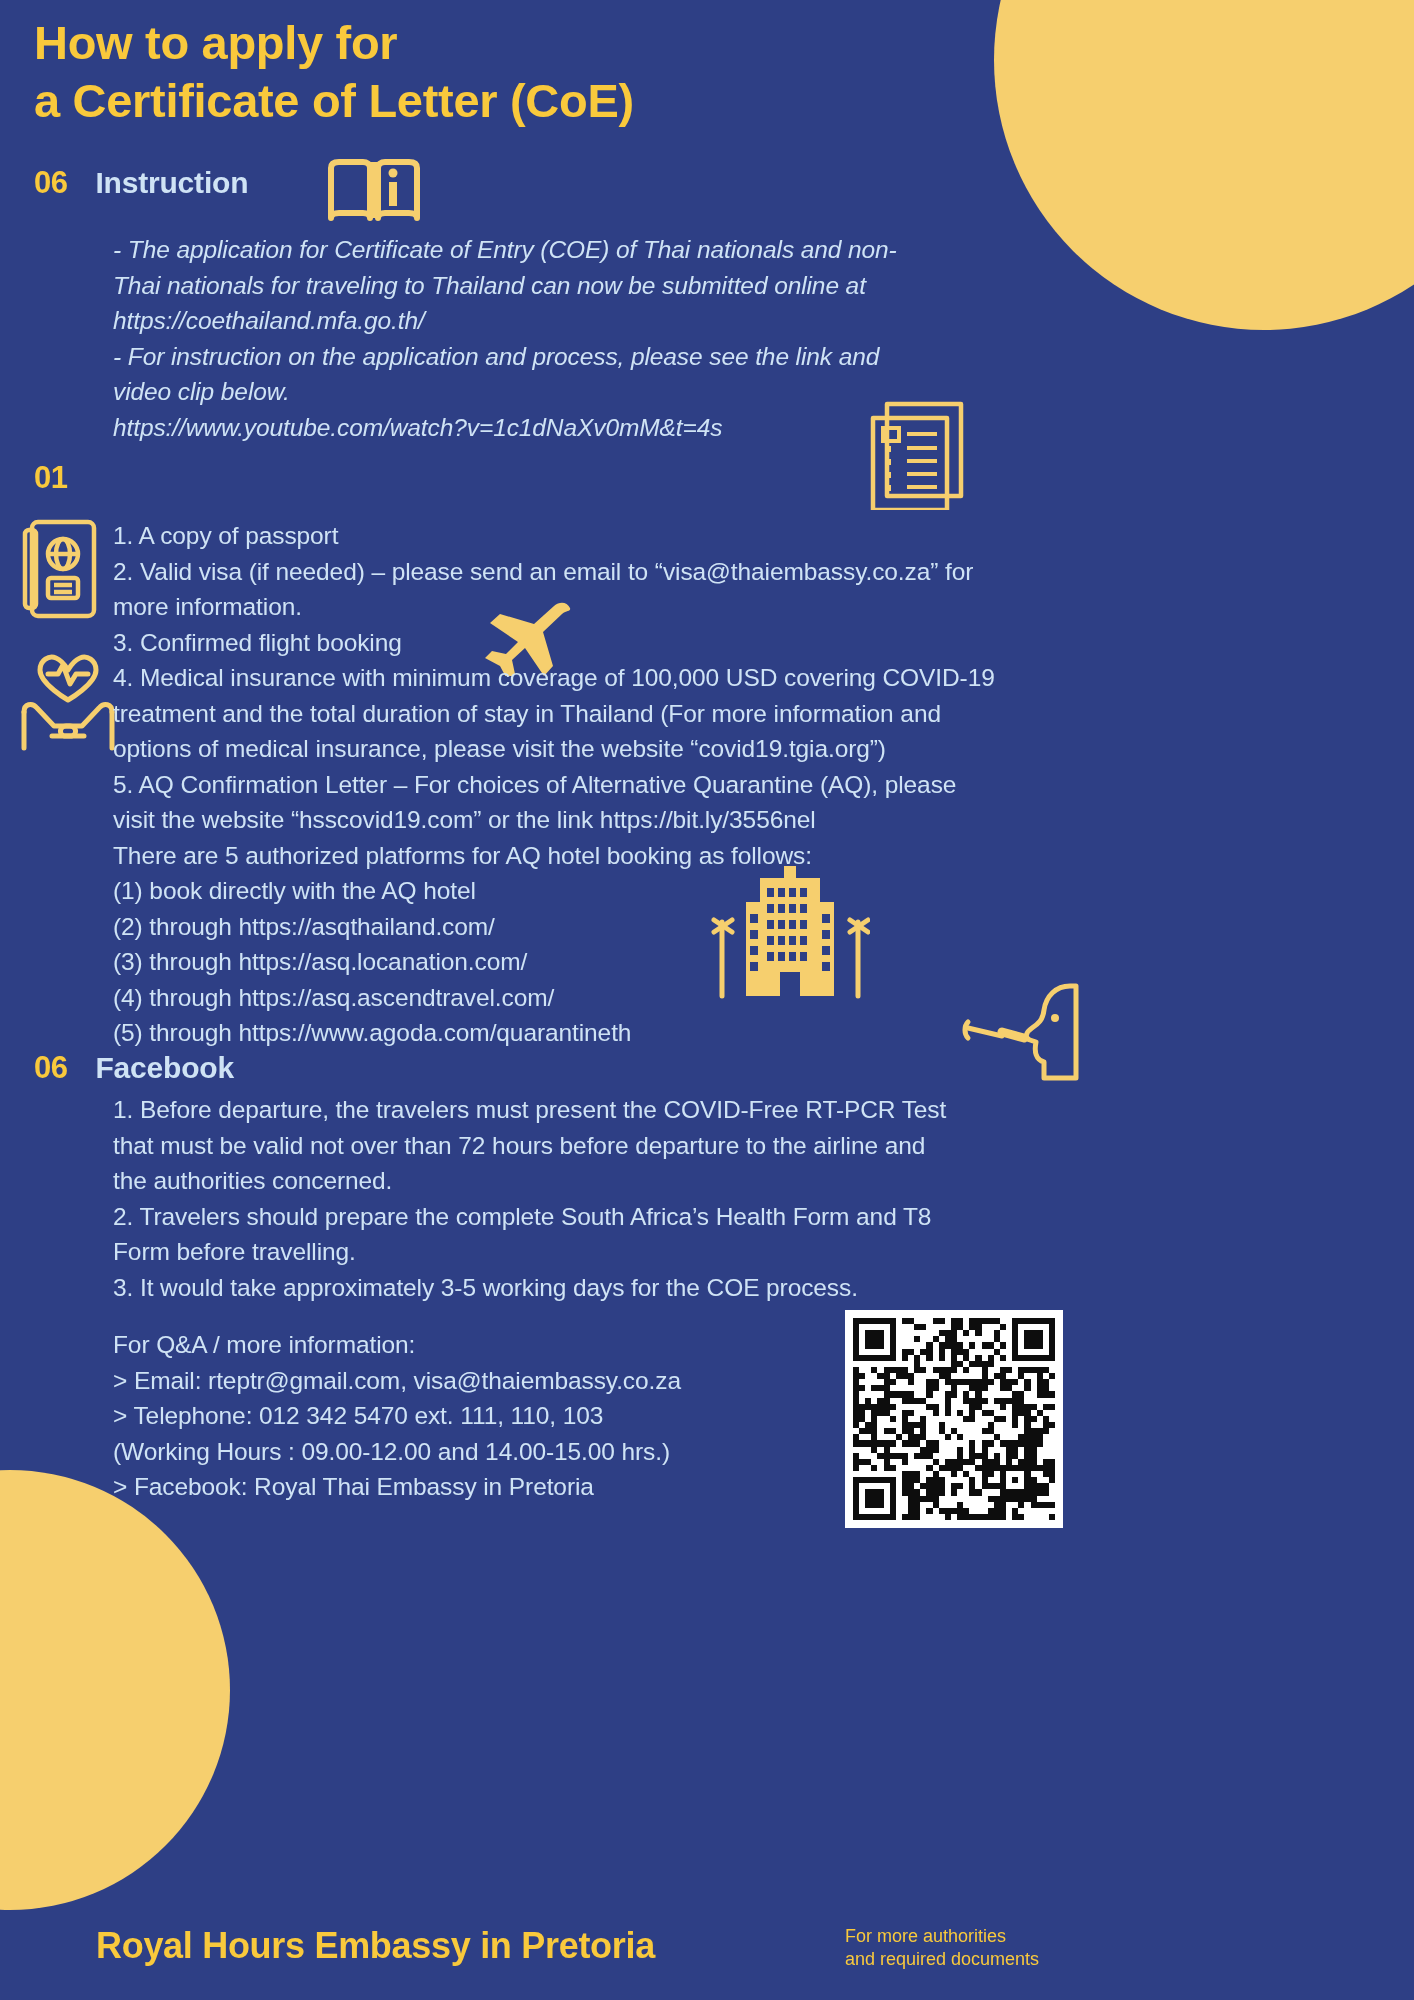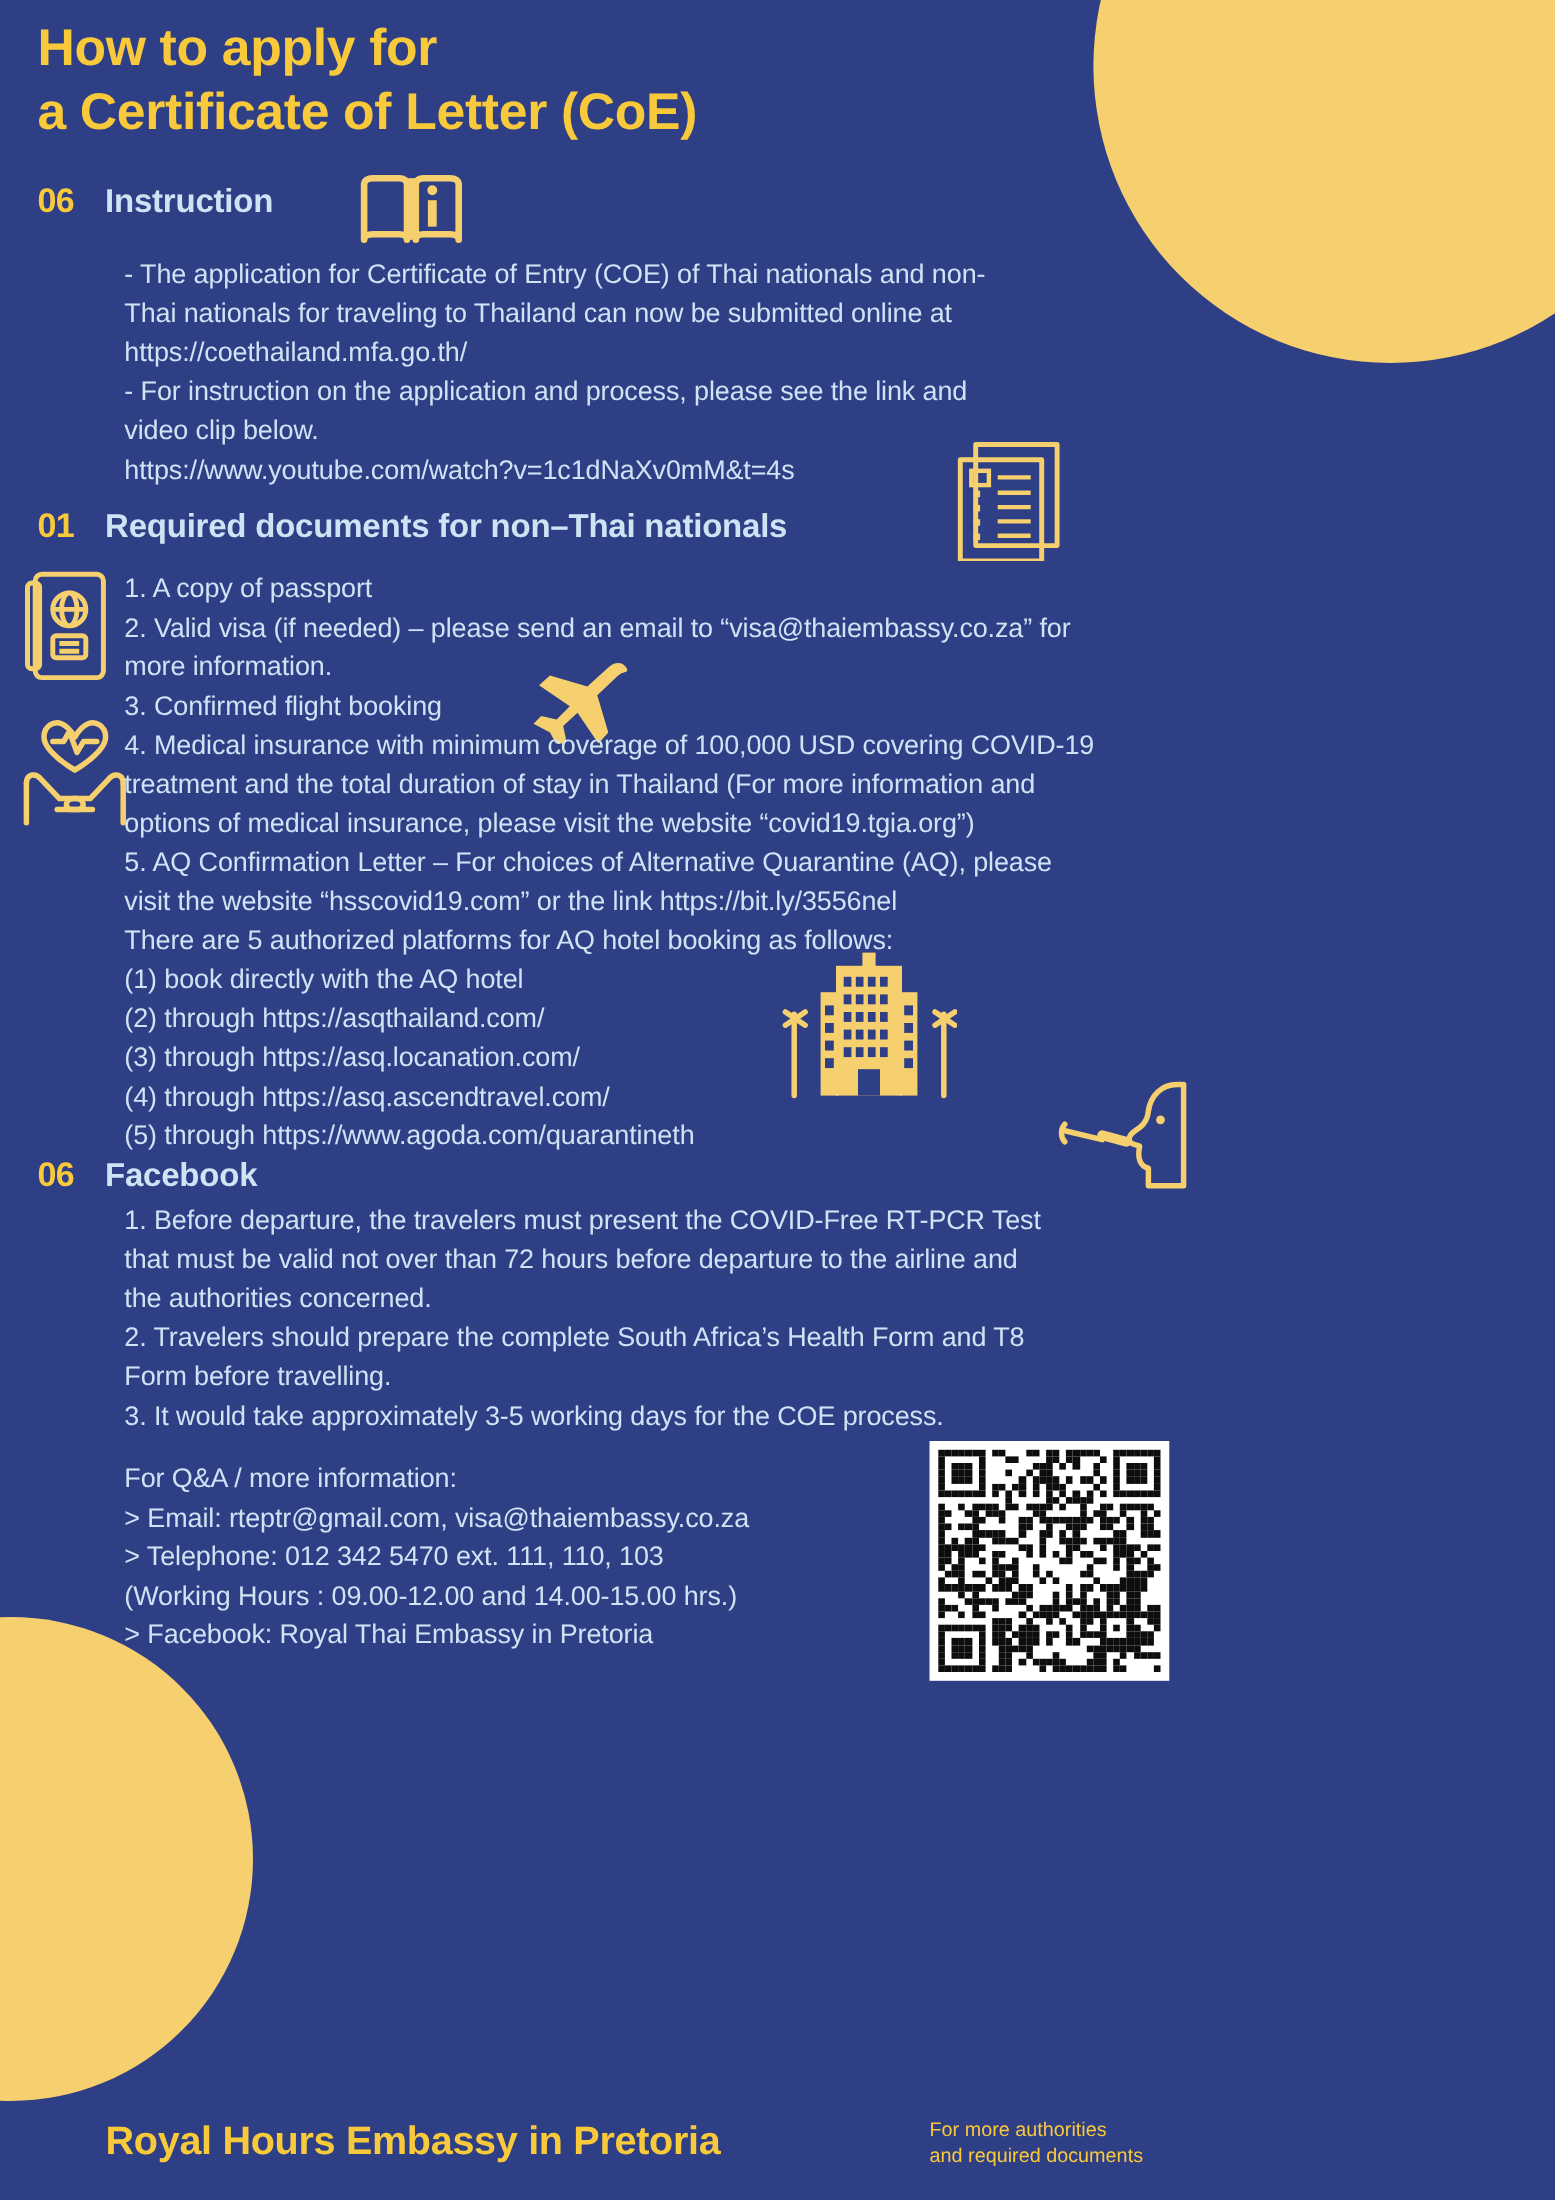--- a/index.html
+++ b/index.html
@@ -105,30 +105,29 @@
         <g fill="none" stroke="#f6cf6e" stroke-width="6" stroke-linejoin="round" stroke-linecap="round">
           <path d="M6 10 C6 6 9 4 14 4 L38 4 C42 4 45 6 45 10 L45 60 C45 57 42 55 38 55 L14 55 C9 55 6 57 6 60 Z"></path>
           <path d="M92 10 C92 6 89 4 84 4 L60 4 C56 4 53 6 53 10 L53 60 C53 57 56 55 60 55 L84 55 C89 55 92 57 92 60 Z"></path>
         </g>
         <rect x="44" y="4" width="10" height="56" fill="#f6cf6e"></rect>
         <rect x="64" y="24" width="8" height="24" fill="#f6cf6e"></rect>
         <circle cx="68" cy="15" r="4.5" fill="#f6cf6e"></circle>
       </svg>
     </div>
 
-    <div class="body-text" style="left:113px;top:232px;width:930px;">- The application for Certificate of Entry (COE) of Thai nationals and non-
+    <div class="body-text" style="left:113px;top:232px;width:930px;font-style:italic;">- The application for Certificate of Entry (COE) of Thai nationals and non-
 Thai nationals for traveling to Thailand can now be submitted online at
 https://coethailand.mfa.go.th/
 - For instruction on the application and process, please see the link and
 video clip below.
 https://www.youtube.com/watch?v=1c1dNaXv0mM&amp;t=4s</div>
 
     <div class="sec-head" style="left:34px;top:460px;">
       <span class="sec-num">01</span>
-      <span class="sec-title">Required documents for non–Thai nationals</span>
     </div>
 
     <div class="icon" style="left:865px;top:400px;">
       <svg width="110" height="110" viewBox="0 0 110 110">
         <g fill="none" stroke="#f6cf6e" stroke-width="4.5" stroke-linejoin="round">
           <rect x="22" y="4" width="74" height="92"></rect>
           <rect x="8" y="18" width="74" height="92"></rect>
         </g>
         <g fill="none" stroke="#f6cf6e" stroke-width="4">
           <rect x="18" y="28" width="16" height="13"></rect>

